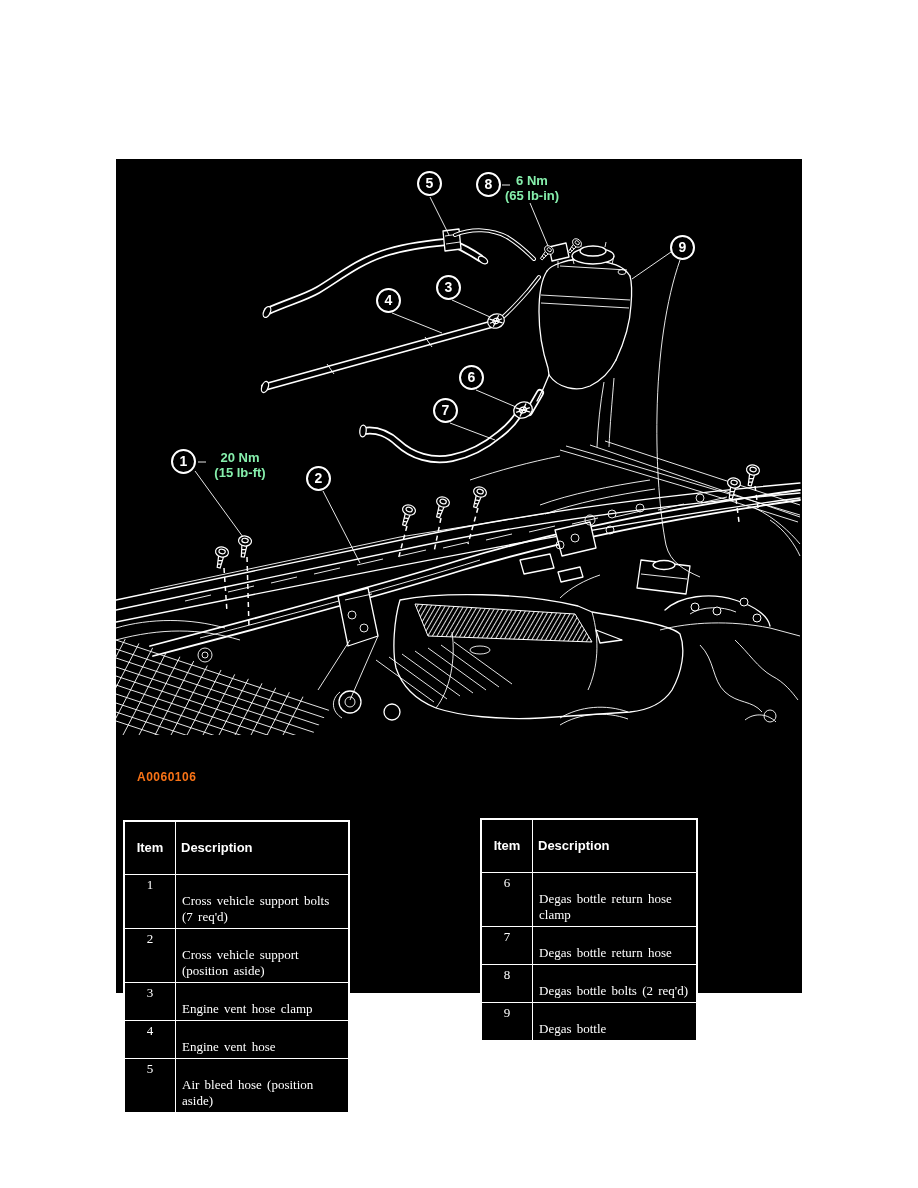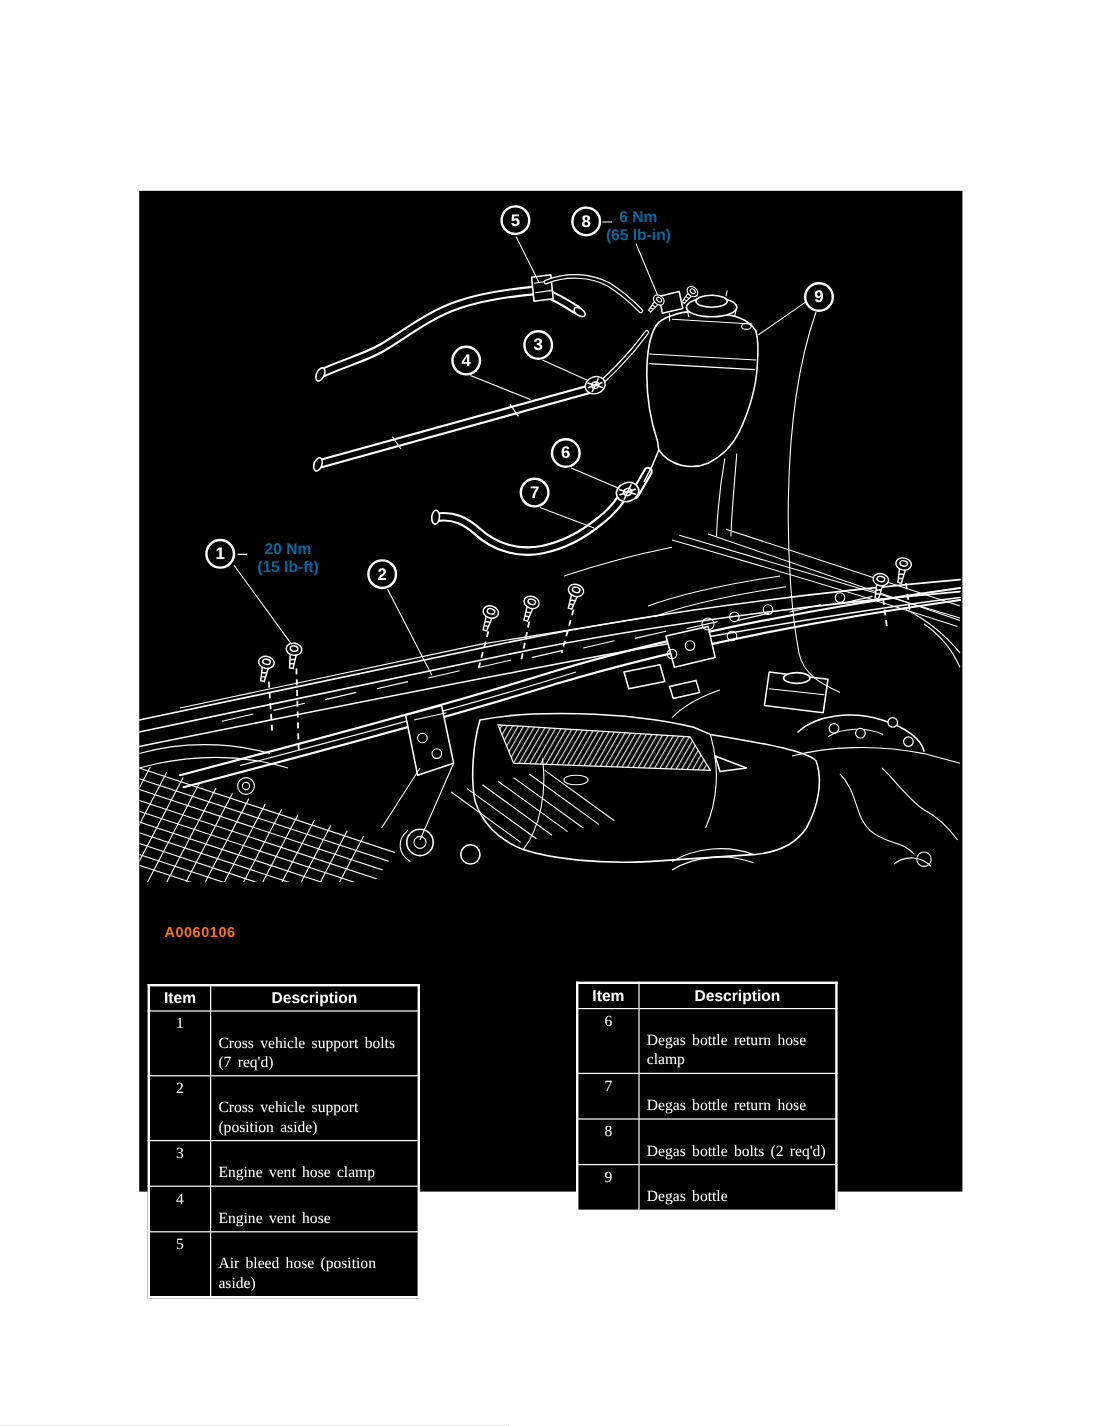--- a/index.html
+++ b/index.html
@@ -13,33 +13,33 @@
   .dash{stroke:#ffffff;fill:none;stroke-width:1.5;stroke-dasharray:5 4;}
   .hoseW{stroke:#ffffff;fill:none;stroke-width:8;stroke-linecap:round;}
   .hoseB{stroke:#000000;fill:none;stroke-width:4.5;stroke-linecap:round;}
   .pipeW{stroke:#ffffff;fill:none;stroke-width:4;stroke-linecap:round;}
   .pipeB{stroke:#000000;fill:none;stroke-width:2;stroke-linecap:round;}
   .part{stroke:#ffffff;fill:#000000;stroke-width:1.3;stroke-linejoin:round;}
 
   .callout{position:absolute;width:25px;height:25px;margin:-13px 0 0 -13px;border:2px solid #fff;
            border-radius:50%;background:#000;color:#fff;box-sizing:border-box;text-align:center;
            font:bold 14px/20px "Liberation Sans",sans-serif;}
-  .torque{position:absolute;color:#0369a1;text-align:center;transform:translateX(-50%);
+  .torque{position:absolute;color:#86efac;text-align:center;transform:translateX(-50%);
           font:bold 13px/15px "Liberation Sans",sans-serif;white-space:nowrap;}
   .figcode{position:absolute;left:21px;top:611px;color:#f97316;
            font:bold 12px "Liberation Sans",sans-serif;letter-spacing:0.5px;}
 
   table.parts{position:absolute;border-collapse:collapse;background:#000;color:#fff;
               border:2px solid #fff;table-layout:fixed;}
   #table-left{left:7px;top:661px;width:227px;}
   #table-right{left:364px;top:659px;width:218px;}
   table.parts th,table.parts td{border:1px solid #fff;vertical-align:top;}
-  table.parts th{font:bold 13px/16px "Liberation Sans",sans-serif;padding:2px 5px;height:15px;}
+  table.parts th{font:bold 13px/16px "Liberation Sans",sans-serif;padding:18px 5px;height:15px;}
   th.item-h{width:40px;text-align:center;padding:2px 2px;}
-  th.desc-h{text-align:center;}
+  th.desc-h{text-align:left;}
   td.item-cell{width:40px;text-align:center;font:13px/16px "Liberation Serif",serif;padding:2px 2px;}
   td.desc-cell{font:13px/16px "Liberation Serif",serif;padding:18px 6px 3px 6px;word-spacing:2px;}
 </style>
 </head>
 <body>
 
 <div class="page">
   <div class="scan">
 
     <svg class="art" viewBox="116 159 686 834" xmlns="http://www.w3.org/2000/svg">

